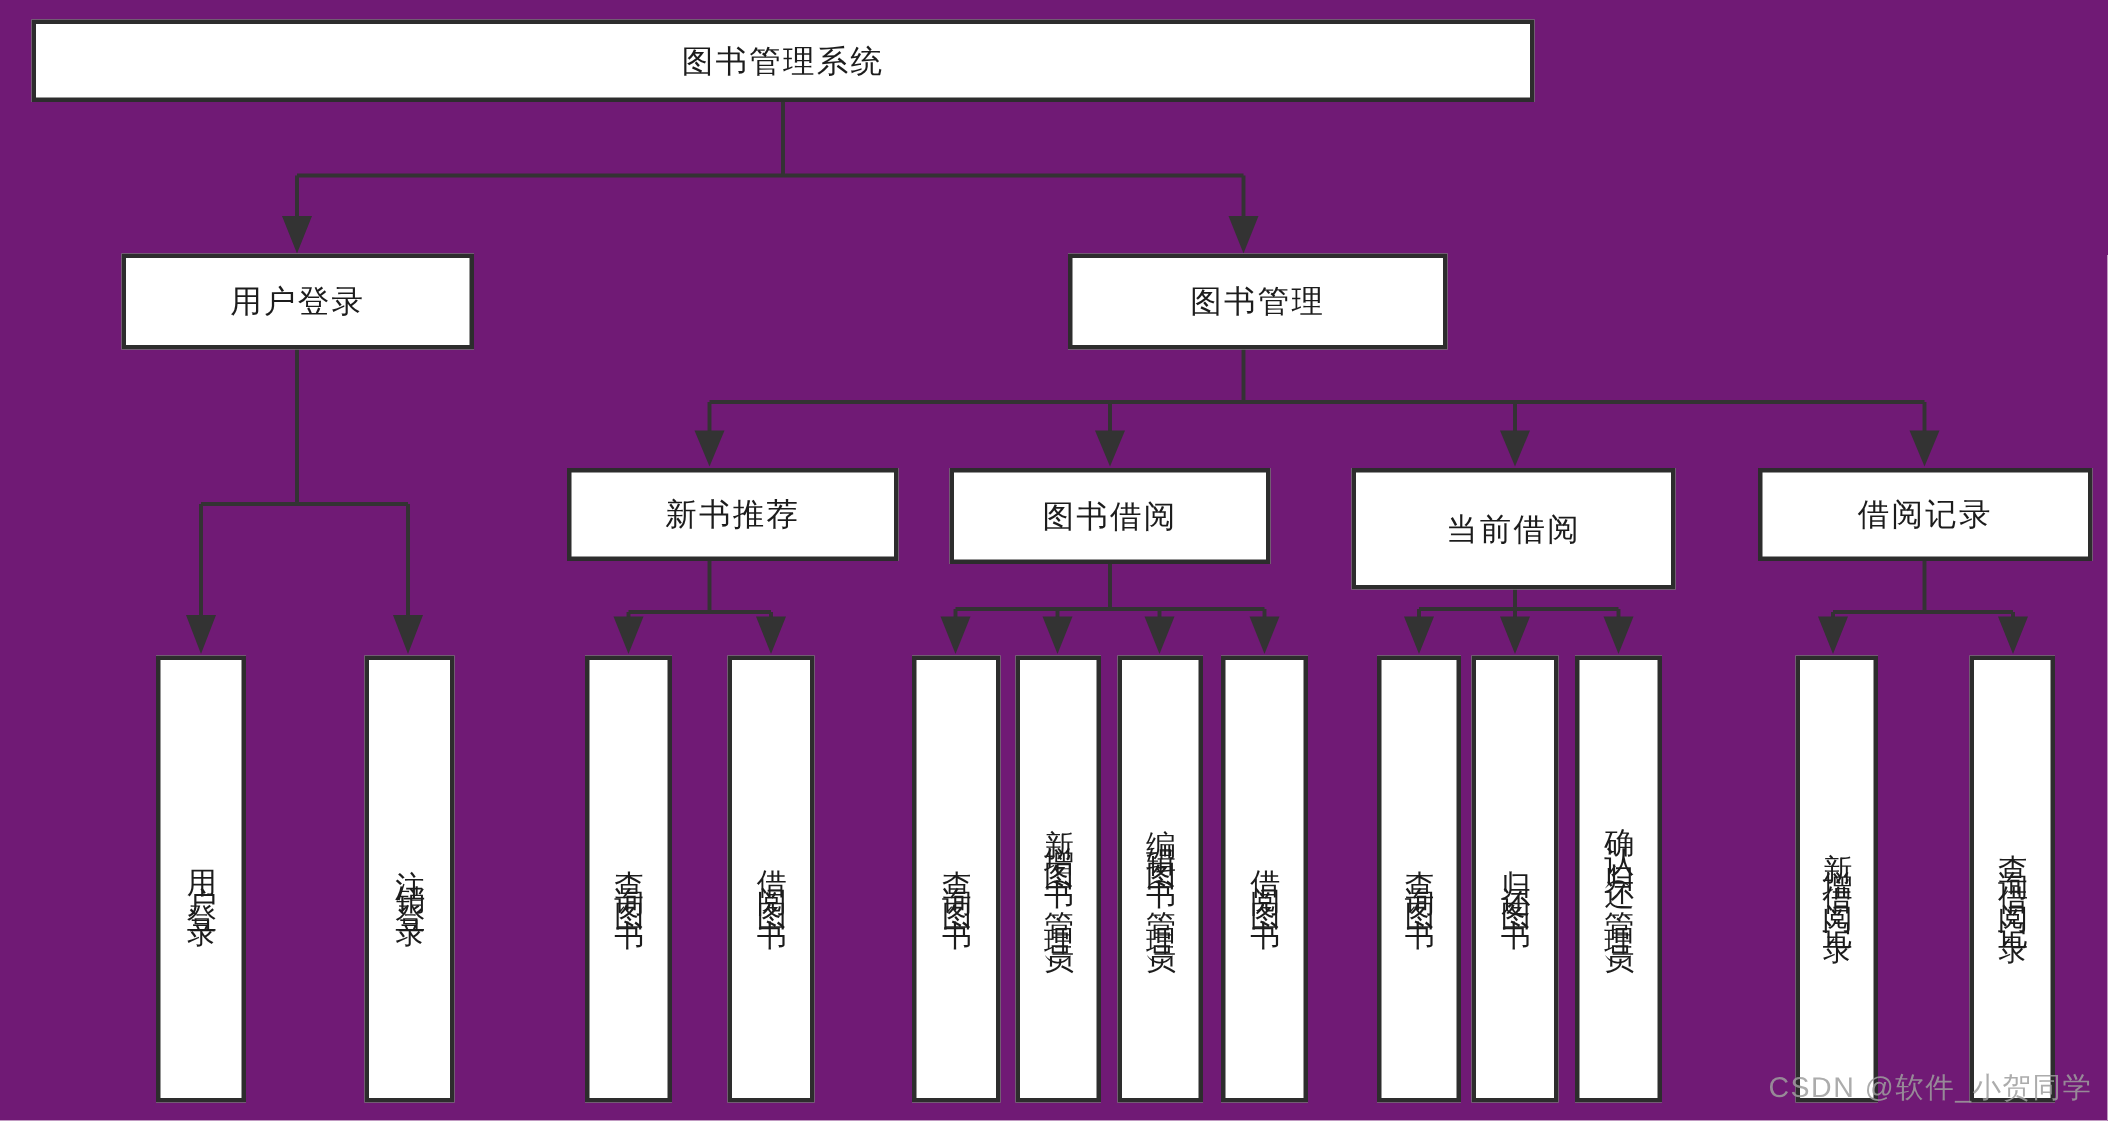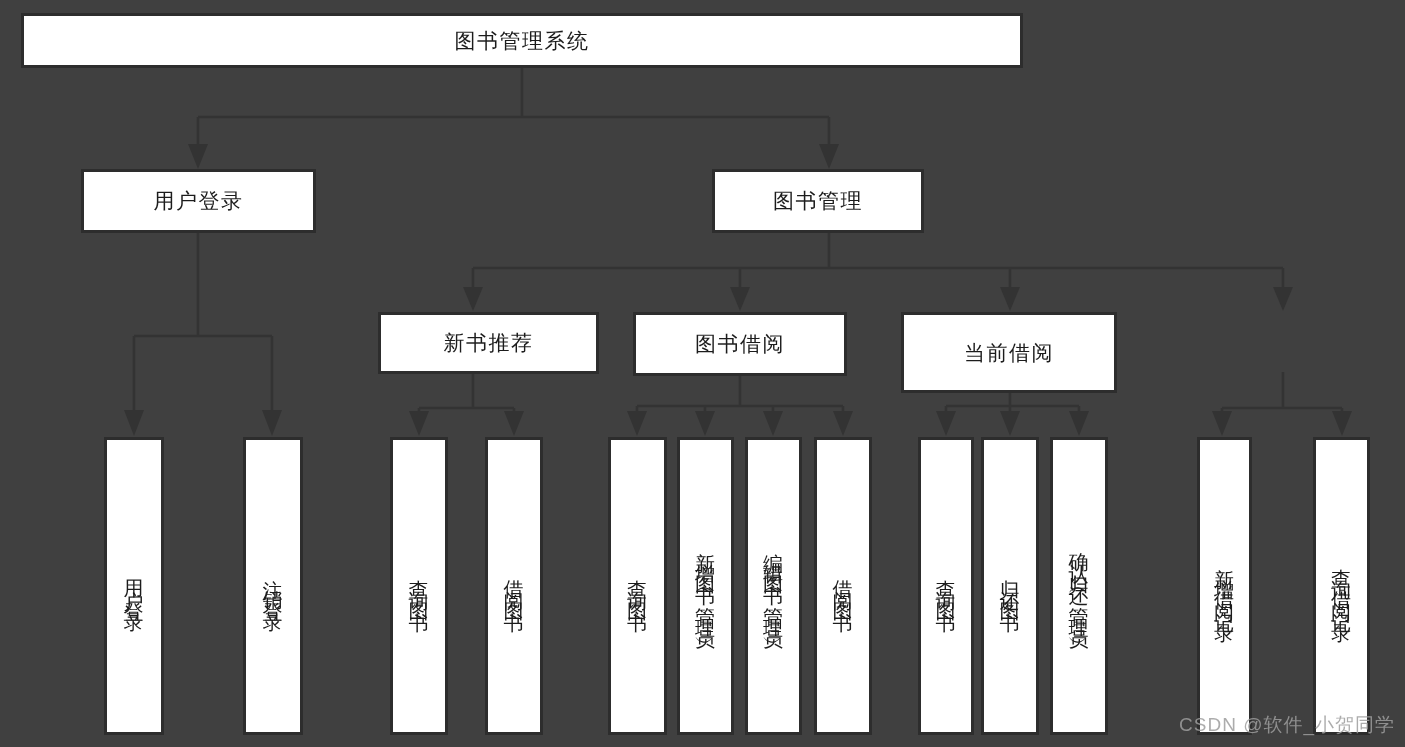--- a/index.html
+++ b/index.html
@@ -1,17 +1,17 @@
 <!DOCTYPE html>
 <html><head>
 <meta charset="utf-8">
 <style>
   html,body{margin:0;padding:0;background:#ffffff;}
   .canvas{
-    position:relative;width:1405px;height:747px;background:#404040;
+    position:relative;width:1405px;height:747px;background:#701a75;
     font-family:"Liberation Sans", sans-serif;overflow:hidden;
   }
   .edges{position:absolute;left:0;top:0;width:1405px;height:747px;}
   .node{
     position:absolute;box-sizing:border-box;background:#ffffff;
     border:3px solid #2d2d2d;display:flex;align-items:center;justify-content:center;
     color:#1c1c1c;
   }
   .h-node{font-size:21px;letter-spacing:1.5px;white-space:nowrap;}
   .v-node .v-label{
@@ -75,32 +75,35 @@
     </g>
   </svg>
 
   <div class="node h-node" style="left:21px;top:13px;width:1002px;height:55px">
     <span>图书管理系统</span>
   </div>
 
   <div class="node h-node" style="left:81px;top:169px;width:235px;height:64px">
     <span>用户登录</span>
   </div>
-  <div class="node h-node" style="left:712px;top:169px;width:212px;height:64px">
+  <div class="node h-node" style="left:712px;top:169px;width:253px;height:64px">
     <span>图书管理</span>
   </div>
 
   <div class="node h-node" style="left:378px;top:312px;width:221px;height:62px">
     <span>新书推荐</span>
   </div>
   <div class="node h-node" style="left:633px;top:312px;width:214px;height:64px">
     <span>图书借阅</span>
   </div>
   <div class="node h-node" style="left:901px;top:312px;width:216px;height:81px">
     <span>当前借阅</span>
+  </div>
+  <div class="node h-node" style="left:1172px;top:312px;width:223px;height:62px">
+    <span>借阅记录</span>
   </div>
 
   <div class="node v-node" style="left:104px;top:437px;width:60px;height:298px">
     <span class="v-label">用户登录</span>
   </div>
   <div class="node v-node" style="left:243px;top:437px;width:60px;height:298px">
     <span class="v-label">注销登录</span>
   </div>
 
   <div class="node v-node" style="left:390px;top:437px;width:58px;height:298px">

